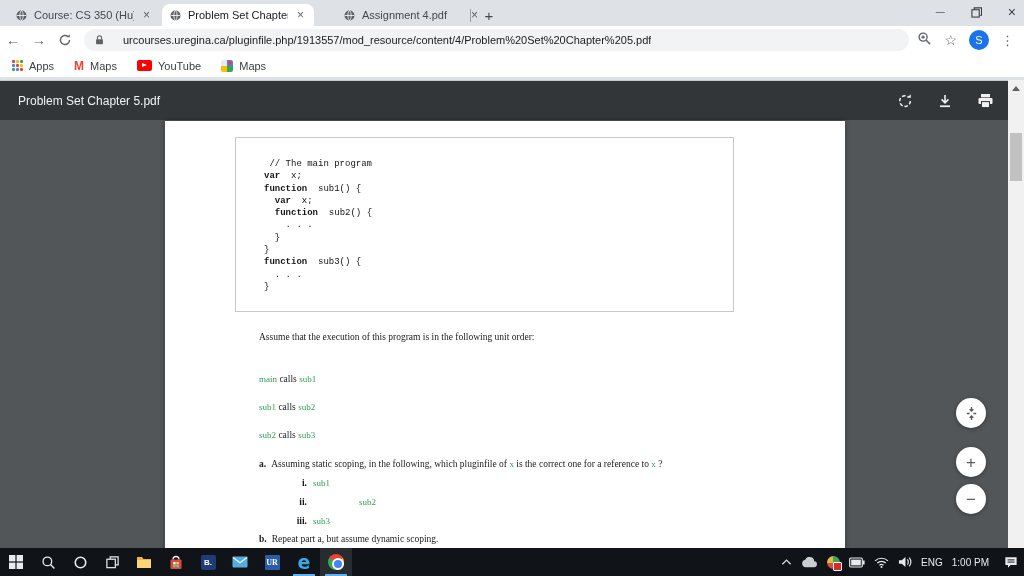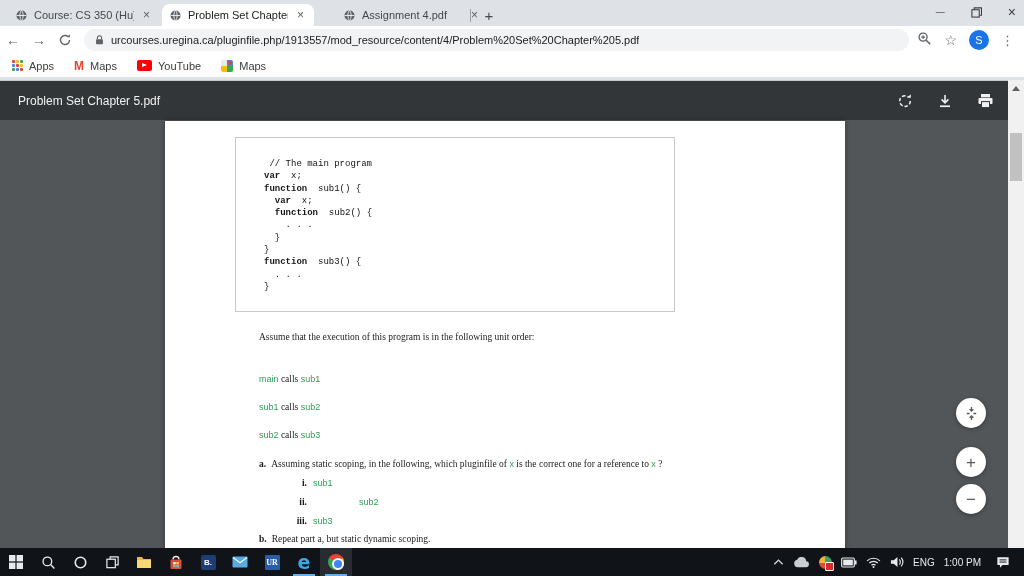--- a/index.html
+++ b/index.html
@@ -20,21 +20,21 @@
   .win-controls { position:absolute; right:8px; top:0; height:24px; display:flex; align-items:center; gap:26px; }
   .win-controls span { color:#3c4043; font-size:11px; line-height:1; }
   .wc-restore svg { display:block; }
 
   
   .addr-row { position:absolute; top:26px; left:0; right:0; height:28px; background:#fff;
               display:flex; align-items:center; }
   .nav-btn { font-size:14px; color:#5f6368; padding:0 6px; }
   .reload-btn { padding:0 6px; display:flex; }
   .omnibox { flex:1; margin:0 8px 0 6px; height:22px; background:#f1f3f4; border-radius:11px;
-             display:flex; align-items:center; padding:0 10px; gap:6px; min-width:0; }
+             display:flex; align-items:center; padding:0 10px; gap:18px; min-width:0; }
   .omnibox .url { font-size:11px; color:#202124; white-space:nowrap; overflow:hidden; }
   .addr-icons { display:flex; align-items:center; gap:12px; padding-right:10px; }
   .star { font-size:14px; color:#5f6368; line-height:1; }
   .avatar { width:20px; height:20px; border-radius:50%; background:#1a73e8; color:#fff;
             font-size:11px; display:flex; align-items:center; justify-content:center; }
   .kebab { font-size:13px; color:#5f6368; }
 
   
   .bm-row { position:absolute; top:54px; left:0; right:0; height:24px; background:#fff;
             border-bottom:1px solid #e2e5e8; display:flex; align-items:center; gap:20px; padding:0 12px; }
@@ -57,31 +57,31 @@
   .pdf-title { font-size:12px; color:#f1f1f1; margin-left:18px; }
   .page-ind { position:absolute; left:0; right:0; text-align:center; font-size:12px; color:#f1f1f1; }
   .pdf-actions { position:absolute; right:30px; display:flex; gap:24px; align-items:center; }
   .pdf-actions svg { display:block; }
 
   
   .viewer { position:absolute; top:120px; left:0; right:0; bottom:28px; background:#525659; }
   .page { position:absolute; left:165px; top:1px; width:680px; height:430px; background:#fff;
           box-shadow:0 0 5px rgba(0,0,0,.35); }
 
-  .code-box { position:absolute; left:70px; top:16px; width:440px; height:175px;
+  .code-box { position:absolute; left:70px; top:16px; width:499px; height:175px;
               border:1px solid #c8c8c8; background:#fff; }
   .code-inner { padding:20px 0 0 28px; }
   .code-line { font-family:"Liberation Mono",monospace; font-size:9px; line-height:12.3px;
                color:#151515; white-space:pre; }
   .code-line .kw { font-weight:bold; }
 
   .serif-text { font-family:"Liberation Serif",serif; font-size:9.5px; color:#1b1b1b; }
   .assume { position:absolute; left:94px; top:211px; }
   .call-line { position:absolute; left:94px; white-space:pre; }
-  .mono-green { font-family:Liberation Sans, sans-serif; font-size:9px; color:var(--green); }
+  .mono-green { font-family:Liberation Serif, serif; font-size:9px; color:var(--green); }
   .call-line .mid { font-family:"Liberation Serif",serif; font-size:9.5px; color:#1b1b1b; }
 
   .qa { position:absolute; left:94px; top:338px; width:560px; }
   .q-label { font-weight:bold; font-family:"Liberation Serif",serif; font-size:9.5px; margin-right:5px; }
   .option { position:absolute; display:flex; align-items:baseline; }
   .opt-num { display:inline-block; width:48px; text-align:right; font-weight:bold;
              font-family:"Liberation Serif",serif; font-size:9.5px; color:#1b1b1b; margin-right:6px; }
   .qb { position:absolute; left:94px; top:413px; }
 
   .float-btn { position:absolute; width:30px; height:30px; border-radius:50%; background:#fff;
@@ -106,21 +106,21 @@
   .tb-app-b { width:15px; height:15px; border-radius:2px; background:#1e3d74; color:#fff;
               font-size:8px; font-weight:bold; display:flex; align-items:center; justify-content:center; }
   .tb-app-ur { width:15px; height:15px; border-radius:1px; background:#2a5ca8; color:#fff;
                font-family:"Liberation Serif",serif; font-size:8px; font-weight:bold;
                display:flex; align-items:center; justify-content:center; }
   .edge-e { font-size:19px; font-weight:bold; color:#38a9e4; font-family:"DejaVu Sans",sans-serif; line-height:1; }
   .chrome-ic { width:16px; height:16px; border-radius:50%; position:relative;
                background:conic-gradient(from -60deg, #ea4335 0 120deg, #fbbc05 0 240deg, #34a853 0 360deg); }
   .chrome-ic::after { content:""; position:absolute; left:4px; top:4px; width:8px; height:8px;
                       border-radius:50%; background:#4285f4; border:2px solid #fff; }
-  .tray { margin-left:auto; display:flex; align-items:center; gap:9px; padding-right:14px; }
+  .tray { margin-left:auto; display:flex; align-items:center; gap:9px; padding-right:6px; }
   .tray .txt { font-size:10px; color:#e8eaed; }
   .av-ic { width:13px; height:13px; border-radius:50%; position:relative;
            background:conic-gradient(#3ba55d 0 50%, #d94f3d 0 75%, #e8b93e 0 100%); }
   .av-ic::after { content:""; position:absolute; right:-2px; bottom:-2px; width:7px; height:7px;
                   border-radius:1px; background:#d92b2b; border:1px solid #fff; }
   svg { flex:none; }
 </style>
 </head>
 <body>
 
@@ -289,21 +289,21 @@
             <span class="opt-num">ii.</span>
             <span class="mono-green">sub2</span>
           </div>
           <div class="option" style="left: 94px; top: 395px;">
             <span class="opt-num">iii.</span>
             <span class="mono-green">sub3</span>
           </div>
         </div>
 
       <div class="qb serif-text">
-        <span class="q-label">b.</span><span>Repeat part a, but static dynamic scoping.</span>
+        <span class="q-label">b.</span><span>Repeat part a, but assume dynamic scoping.</span>
       </div>
     </div>
 
     <div class="float-btn fb-fit">
       <svg width="15" height="15" viewBox="0 0 16 16">
           <path d="M8 1v4M6 3.4L8 5.4l2-2M8 15v-4M6 12.6l2-2 2 2" fill="none" stroke="#5c5c5c" stroke-width="1.4"></path>
           <path d="M3 8h3M10 8h3" stroke="#5c5c5c" stroke-width="1.4"></path>
         </svg>
     </div>
     <div class="float-btn fb-plus">+</div>

